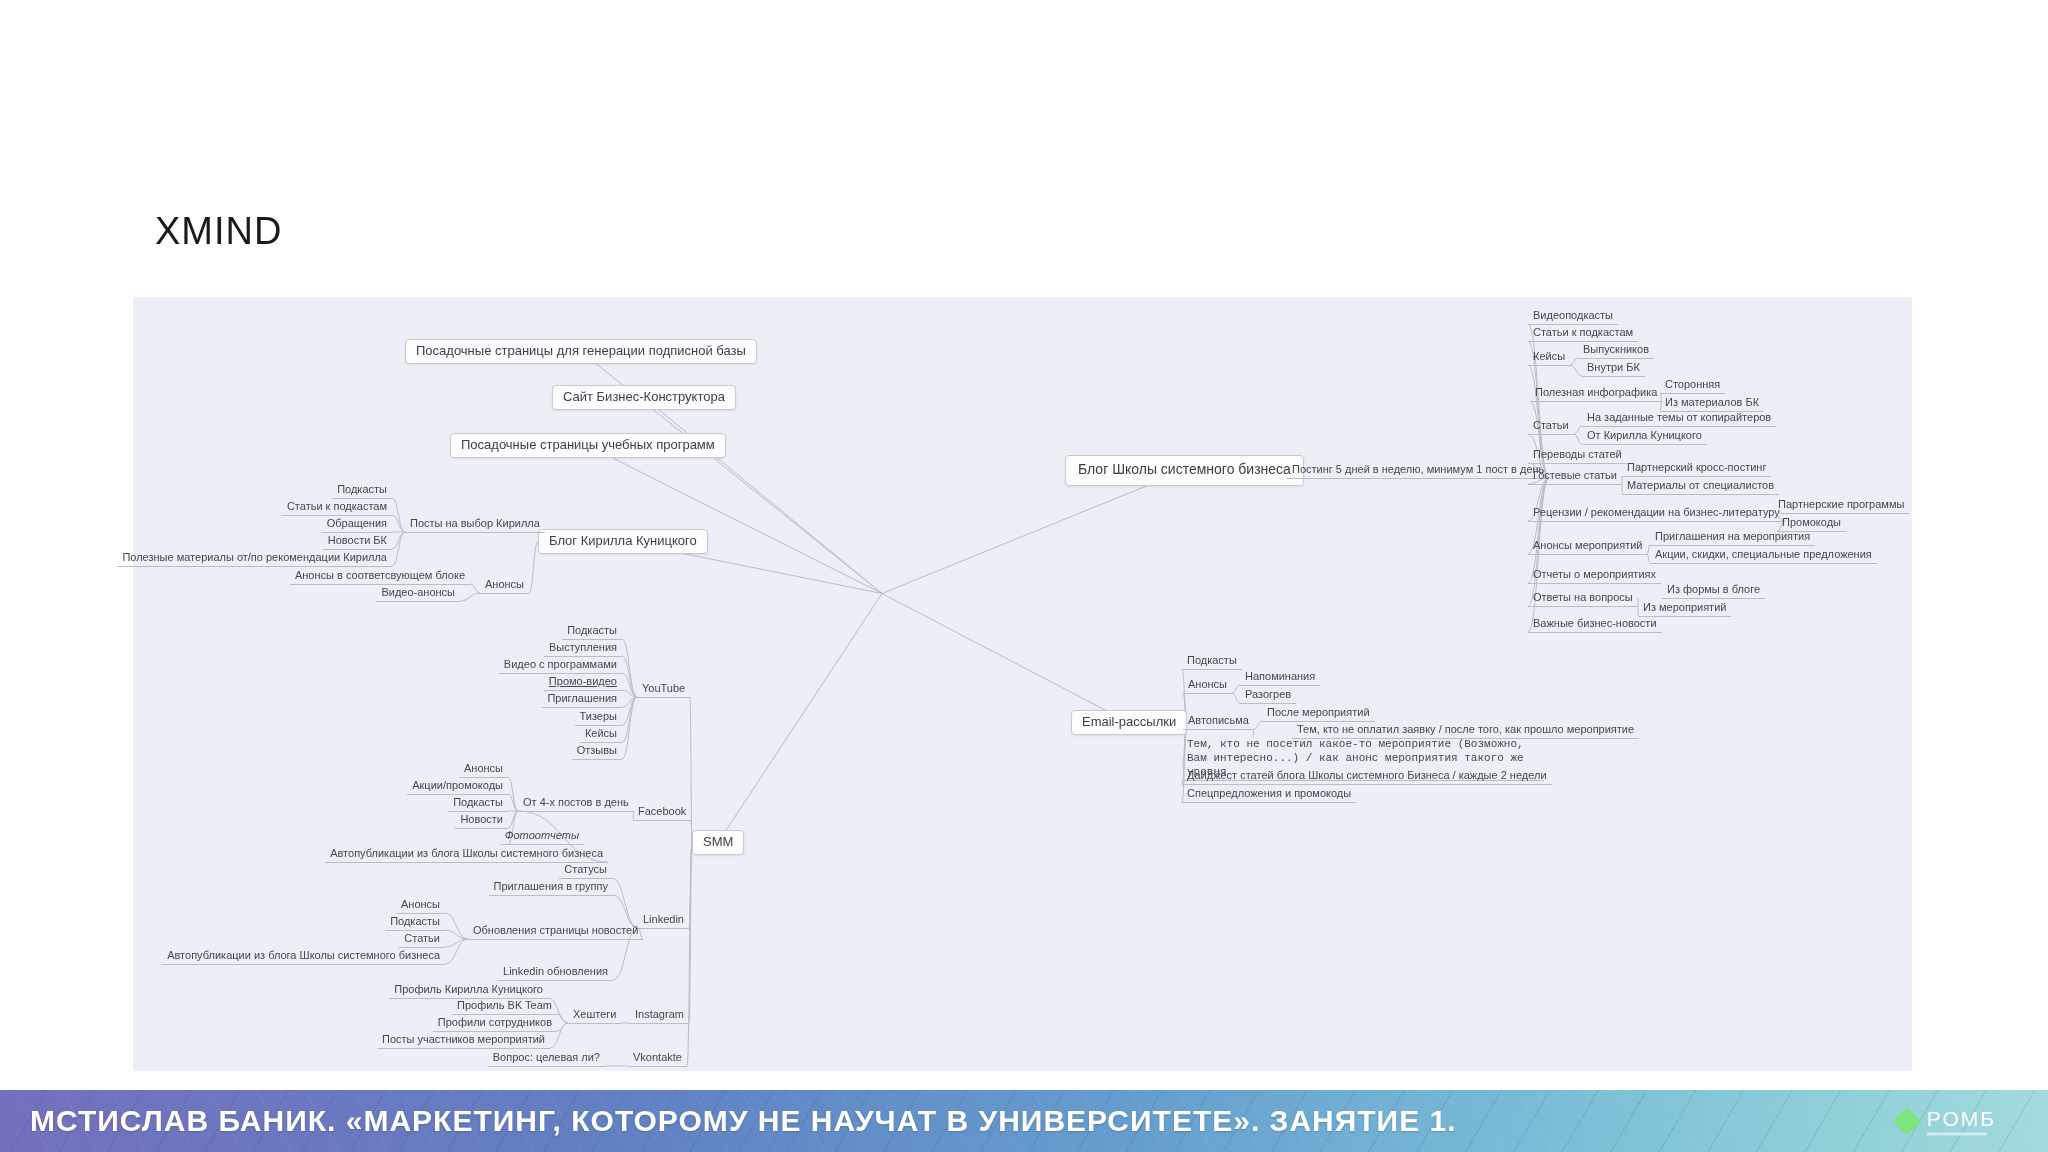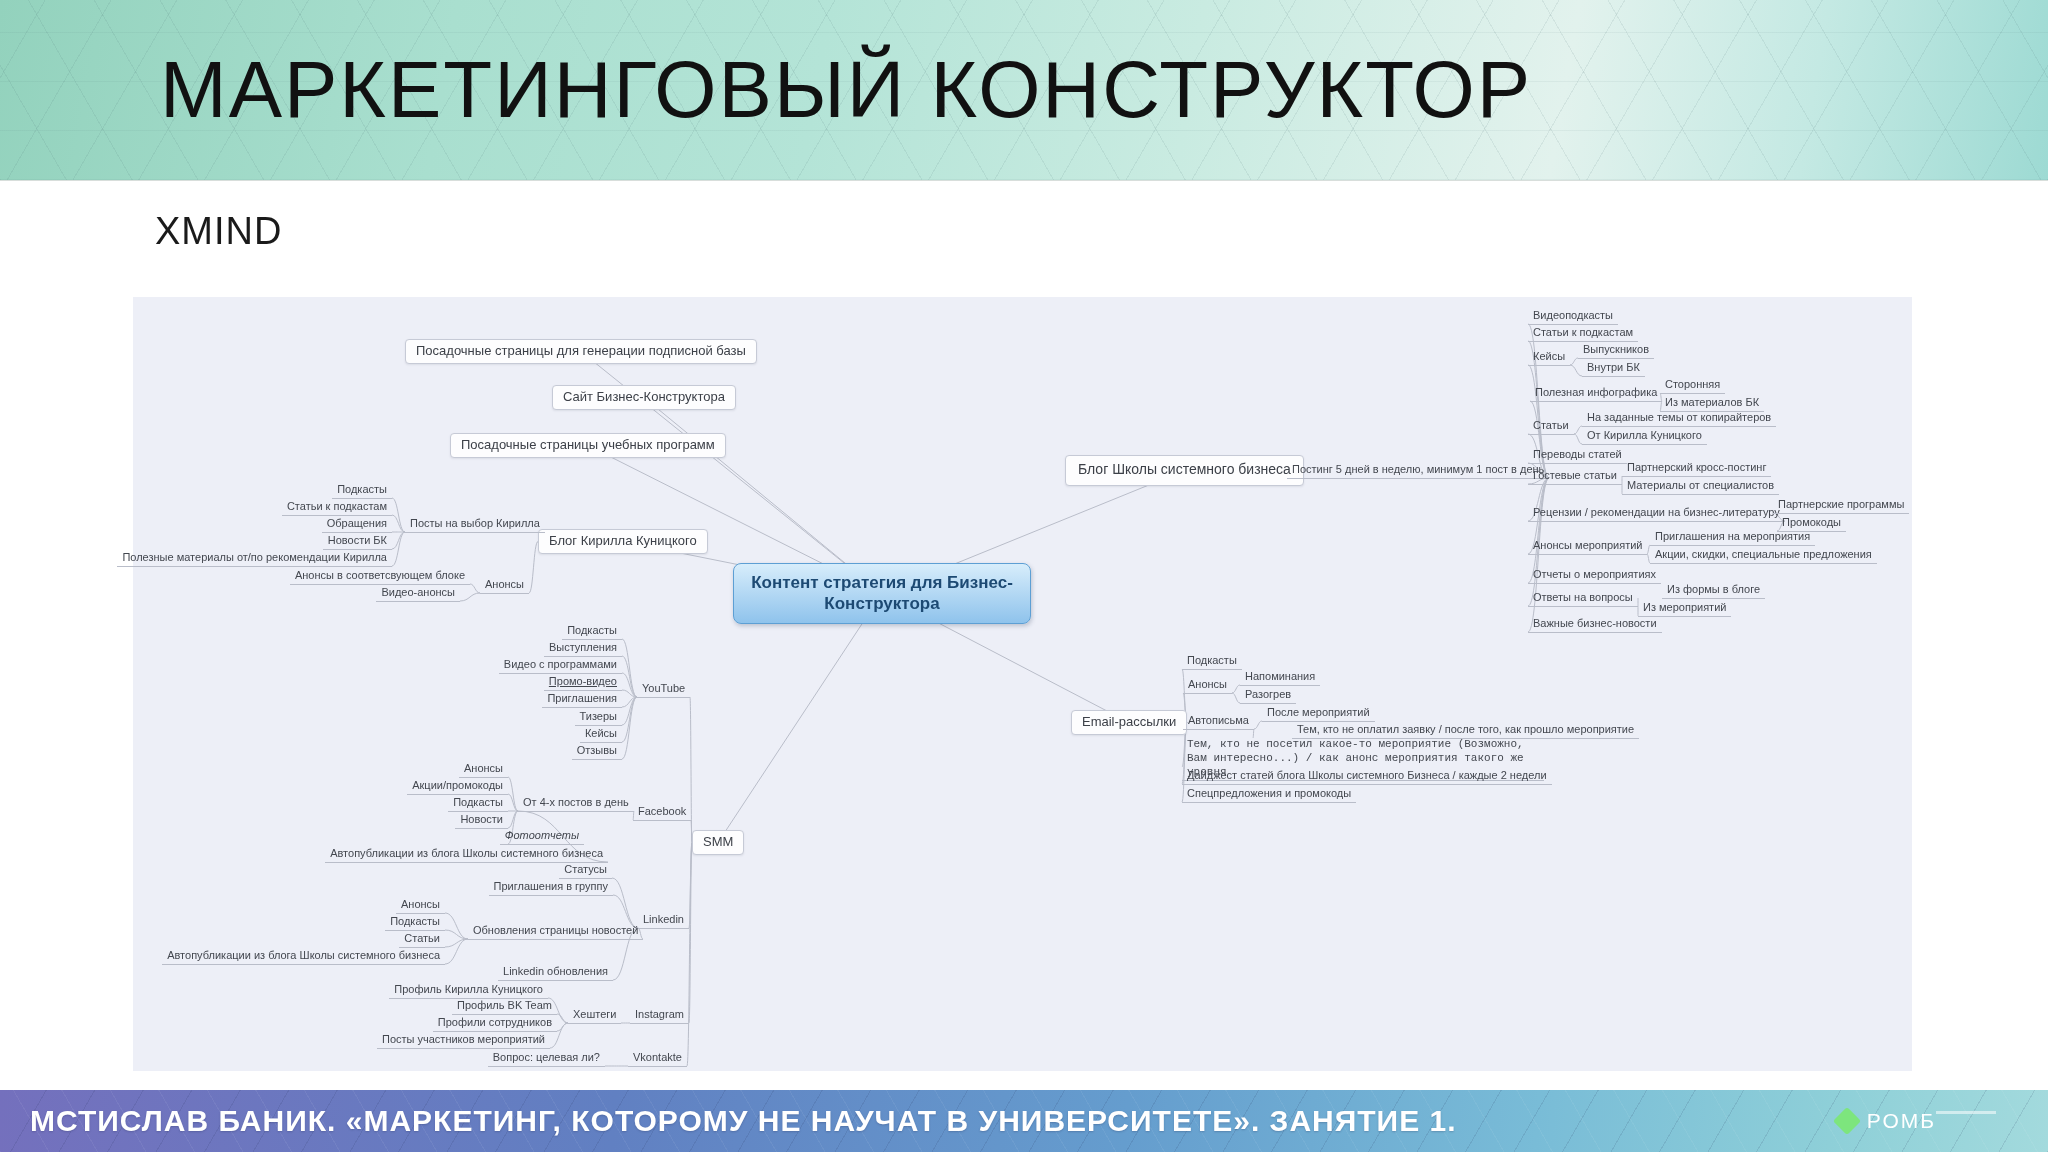--- a/index.html
+++ b/index.html
@@ -42,32 +42,29 @@
     display:flex;align-items:center;
     background:
       repeating-linear-gradient(60deg, rgba(255,255,255,0.06) 0 1px, transparent 1px 42px),
       repeating-linear-gradient(-60deg, rgba(35,45,85,0.12) 0 1px, transparent 1px 42px),
       linear-gradient(95deg,#7470bd 0%,#6180c2 30%,#659dce 55%,#79bcd7 75%,#8fd0d8 90%,#a3dadd 100%);}
   .footer-text{margin-left:30px;color:#ffffff;font-weight:700;font-size:30px;letter-spacing:1px;
                text-shadow:0 1px 2px rgba(30,40,80,0.25);}
   .logo{position:absolute;right:52px;top:50%;transform:translateY(-50%);
         display:flex;align-items:center;gap:10px;}
   .logo-diamond{width:20px;height:20px;background:#7de57d;border-radius:3px;transform:rotate(45deg);}
-  .logo-col{display:flex;flex-direction:row;}
+  .logo-col{display:flex;flex-direction:column;}
   .logo-name{color:#ffffff;font-size:21px;letter-spacing:2px;}
   .logo-tagline{width:60px;height:3px;margin-top:2px;background:rgba(255,255,255,0.55);}
 </style>
 </head>
 <body>
 
 <div class="slide">
 
-  <div class="header">
-    <h1 class="title">МАРКЕТИНГОВЫЙ КОНСТРУКТОР</h1>
-  </div>
 
   <div class="xmind">XMIND</div>
 
   <div class="mindmap">
     <svg class="edges" width="1779" height="774">
         <path d="M749,296.5 L448,54.5"></path>
         <path d="M749,296.5 L511,100.5"></path>
         <path d="M749,296.5 L455,148.5"></path>
         <path d="M749,296.5 L490,244.5"></path>
         <path d="M749,296.5 L585,545.5"></path>
@@ -148,21 +145,20 @@
         <path d="M1054,425.5 C1052,425.5 1052,432 1050,432"></path>
         <path d="M1054,425.5 C1051.5,425.5 1051.5,470 1049,470"></path>
         <path d="M1054,425.5 C1051.5,425.5 1051.5,487 1049,487"></path>
         <path d="M1054,425.5 C1051.5,425.5 1051.5,505 1049,505"></path>
         <path d="M1099,396 C1103,396 1103,388 1107,388"></path>
         <path d="M1099,396 C1103,396 1103,406 1107,406"></path>
         <path d="M1121,432 C1125,432 1125,424 1129,424"></path>
         <path d="M1121,432 C1120.5,432 1120.5,441 1120,441"></path>
       </svg>
     <div class="nodes">
-        <div class="node root" style="left: 600px; top: 266px; width: 272px;">Контент стратегия для Бизнес-Конструктора</div>
         <div class="node box" style="left: 272px; top: 42px;">Посадочные страницы для генерации подписной базы</div>
         <div class="node box" style="left: 419px; top: 88px;">Сайт Бизнес-Конструктора</div>
         <div class="node box" style="left: 317px; top: 136px;">Посадочные страницы учебных программ</div>
         <div class="node box" style="left: 405px; top: 232px;">Блог Кирилла Куницкого</div>
         <div class="node line" style="right: 1520px; top: 186px;">Подкасты</div>
         <div class="node line" style="right: 1520px; top: 203px;">Статьи к подкастам</div>
         <div class="node line" style="right: 1520px; top: 220px;">Обращения</div>
         <div class="node line" style="right: 1520px; top: 237px;">Новости БК</div>
         <div class="node line" style="right: 1520px; top: 254px;">Полезные материалы от/по рекомендации Кирилла</div>
         <div class="node line" style="left: 272px; top: 220px;">Посты на выбор Кирилла</div>

